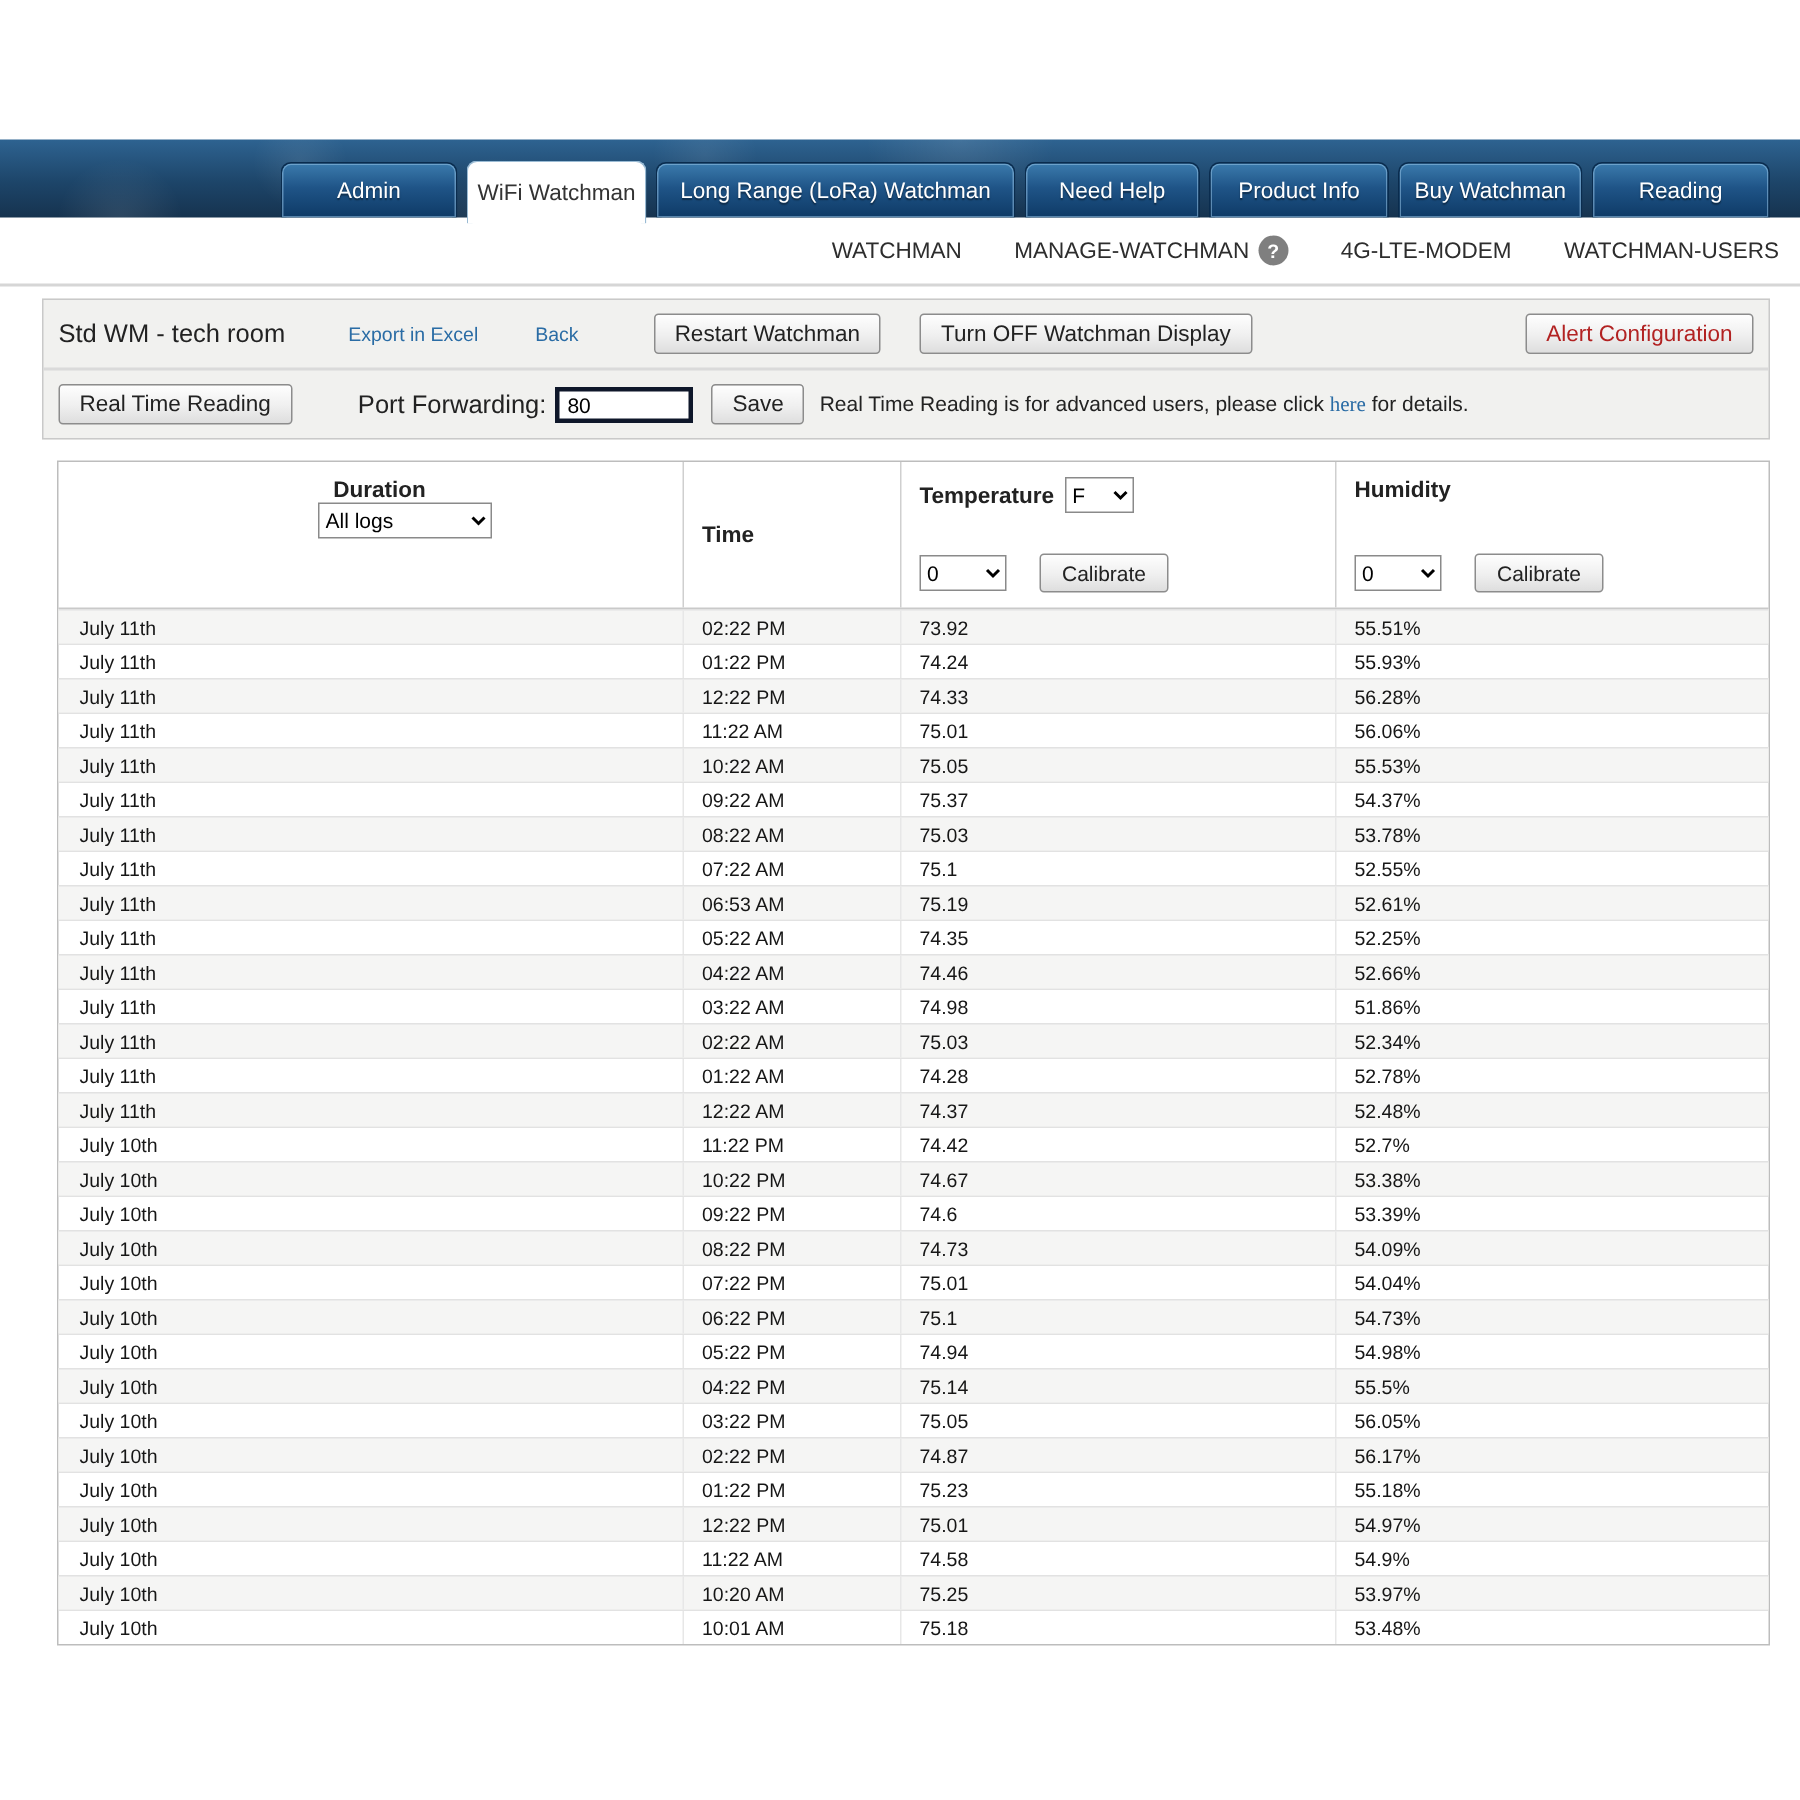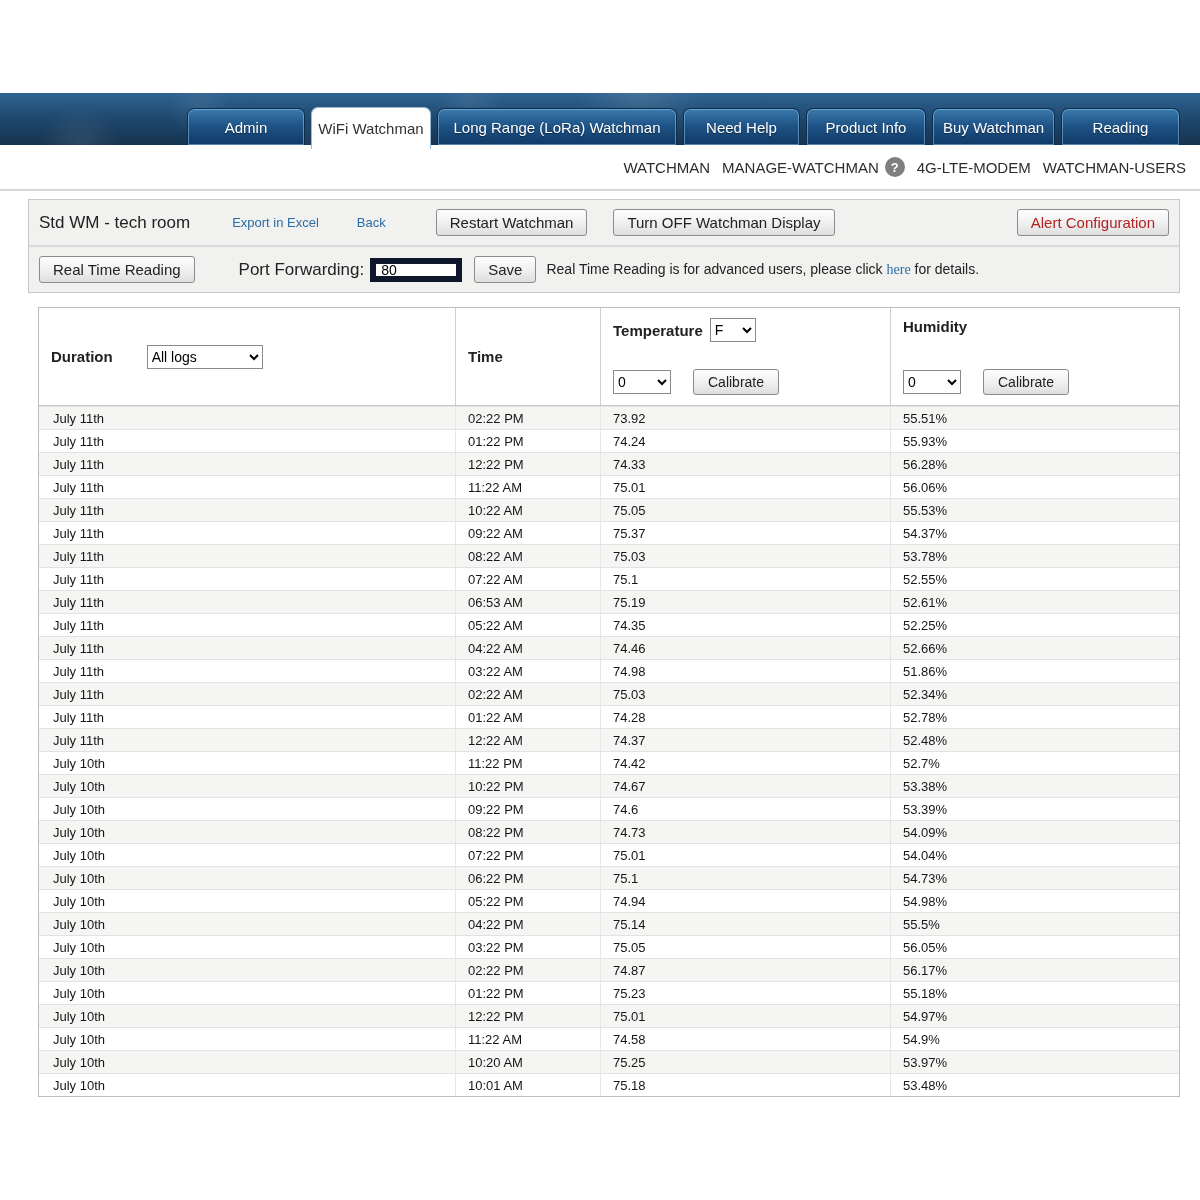--- a/index.html
+++ b/index.html
@@ -26,21 +26,21 @@
     box-shadow: inset 0 0 0 1px rgba(150,195,230,.55); cursor: pointer; }
   .tab.w1 { width: 118px; } .tab.w2 { width: 120px; } .tab.w3 { width: 240px; }
   .tab.w4 { width: 117px; } .tab.w5 { width: 120px; } .tab.w6 { width: 123px; }
   .tab.w7 { width: 119px; }
   .tab.active { background: #fff; color: #333; text-shadow: none; height: 42px;
     margin-bottom: -4px; border: 1px solid #9abbd4; border-bottom: none;
     box-shadow: none; z-index: 3; }
 
   
   .subnav { height: 44px; display: flex; align-items: center; justify-content: flex-end;
-    gap: 12px; padding-right: 14px; font-size: 15px; color: #2d2d2d; }
+    gap: 35px; padding-right: 14px; font-size: 15px; color: #2d2d2d; }
   .subnav-item { display: flex; align-items: center; gap: 6px; cursor: pointer; }
   .help-badge { width: 20px; height: 20px; border-radius: 50%; background: #7f7f7f;
     color: #fff; font-size: 13px; font-weight: bold; display: inline-flex;
     align-items: center; justify-content: center; }
   .rule { border-top: 2px solid #d6d6d6; }
 
   
   .toolbar { margin: 8px 20px 0 28px; border: 1px solid #c9c9c9;
     background: #f1f1ef; }
   .strip { display: flex; align-items: center; padding: 9px 10px; }
@@ -50,33 +50,33 @@
   .lnk-export { margin-left: 42px; }
   .lnk-back { margin-left: 38px; }
   .btn { font-family: "Liberation Sans", sans-serif; font-size: 15px; color: #222;
     background: linear-gradient(180deg, #fefefe 0%, #efefef 55%, #dedede 100%);
     border: 1px solid #8c8c8c; border-radius: 3px; padding: 4px 13px; cursor: pointer; }
   .btn-restart { margin-left: 50px; }
   .btn-display { margin-left: 26px; }
   .btn-alert { margin-left: auto; color: #b22222; }
   .btn-realtime { }
   .port-label { font-size: 17px; margin-left: 44px; }
-  .port-input { width: 92px; height: 24px; border: 6px solid #0f172a; margin-left: 6px;
+  .port-input { width: 92px; height: 24px; border: 3px solid #0f172a; margin-left: 6px;
     font-family: "Liberation Sans", sans-serif; font-size: 14px; padding: 0 5px; }
   .btn-save { margin-left: 12px; }
   .note { font-size: 14px; margin-left: 10px; color: #222; }
   .note a { color: #2a6ca5; text-decoration: none; cursor: pointer; font-family: Liberation Serif, serif; }
 
   
   .dtable { margin: 14px 20px 0 38px; border: 1px solid #bdbdbd; background: #fff; }
   .thead { display: grid; grid-template-columns: 417px 145px 290px 1fr; height: 98px; }
   .thead > div { border-right: 1px solid #cfcfcf; }
   .thead > div:last-child { border-right: none; }
   .hcell { padding: 10px 0 10px 12px; }
-  .h-duration { display: flex; align-items: center; }
+  .h-duration { display: flex; align-items: center; flex-direction: column; }
   .h-duration .hlabel { font-weight: bold; font-size: 15px; }
   .sel { font-family: "Liberation Sans", sans-serif; font-size: 14px; height: 24px;
     border: 1px solid #8a8a8a; background: #fff; }
   .sel-duration { margin-left: 34px; width: 116px; }
   .h-time { display: flex; align-items: center; font-weight: bold; font-size: 15px; }
   .h-temp, .h-hum { display: flex; flex-direction: column; justify-content: space-between; }
   .hline1 { display: flex; align-items: center; gap: 7px; font-weight: bold; font-size: 15px; }
   .sel-unit { width: 46px; }
   .hline2 { display: flex; align-items: center; }
   .sel-offset { width: 58px; }

